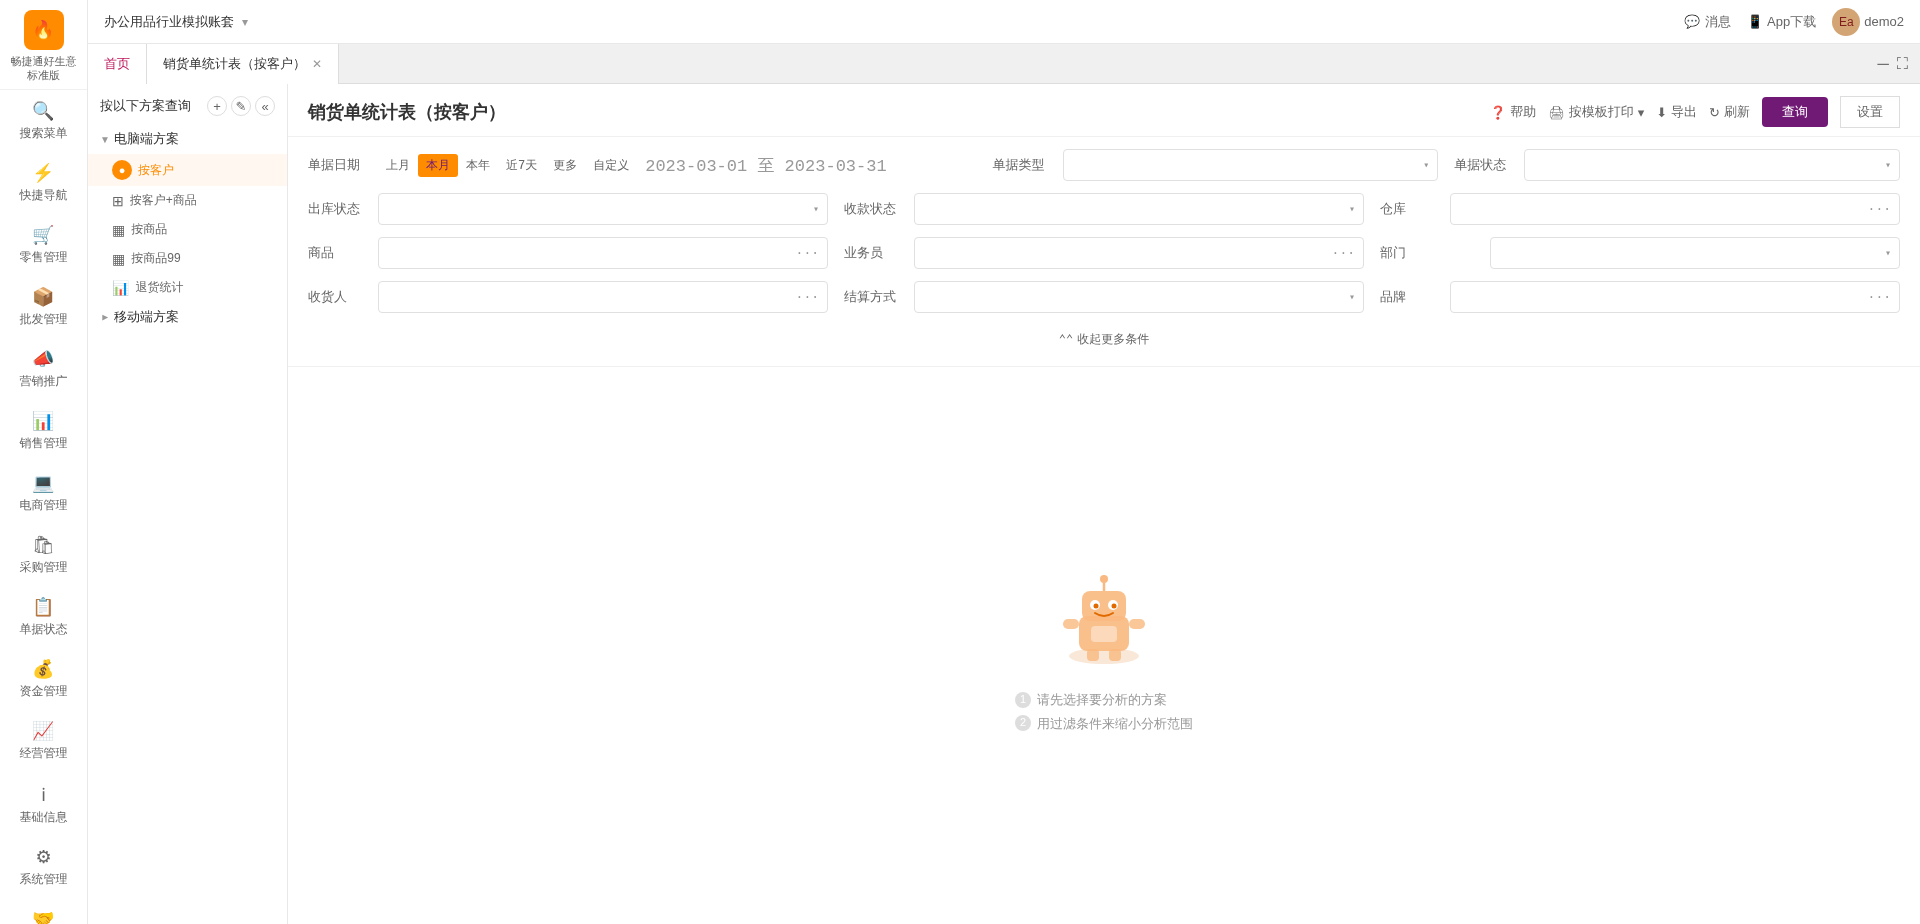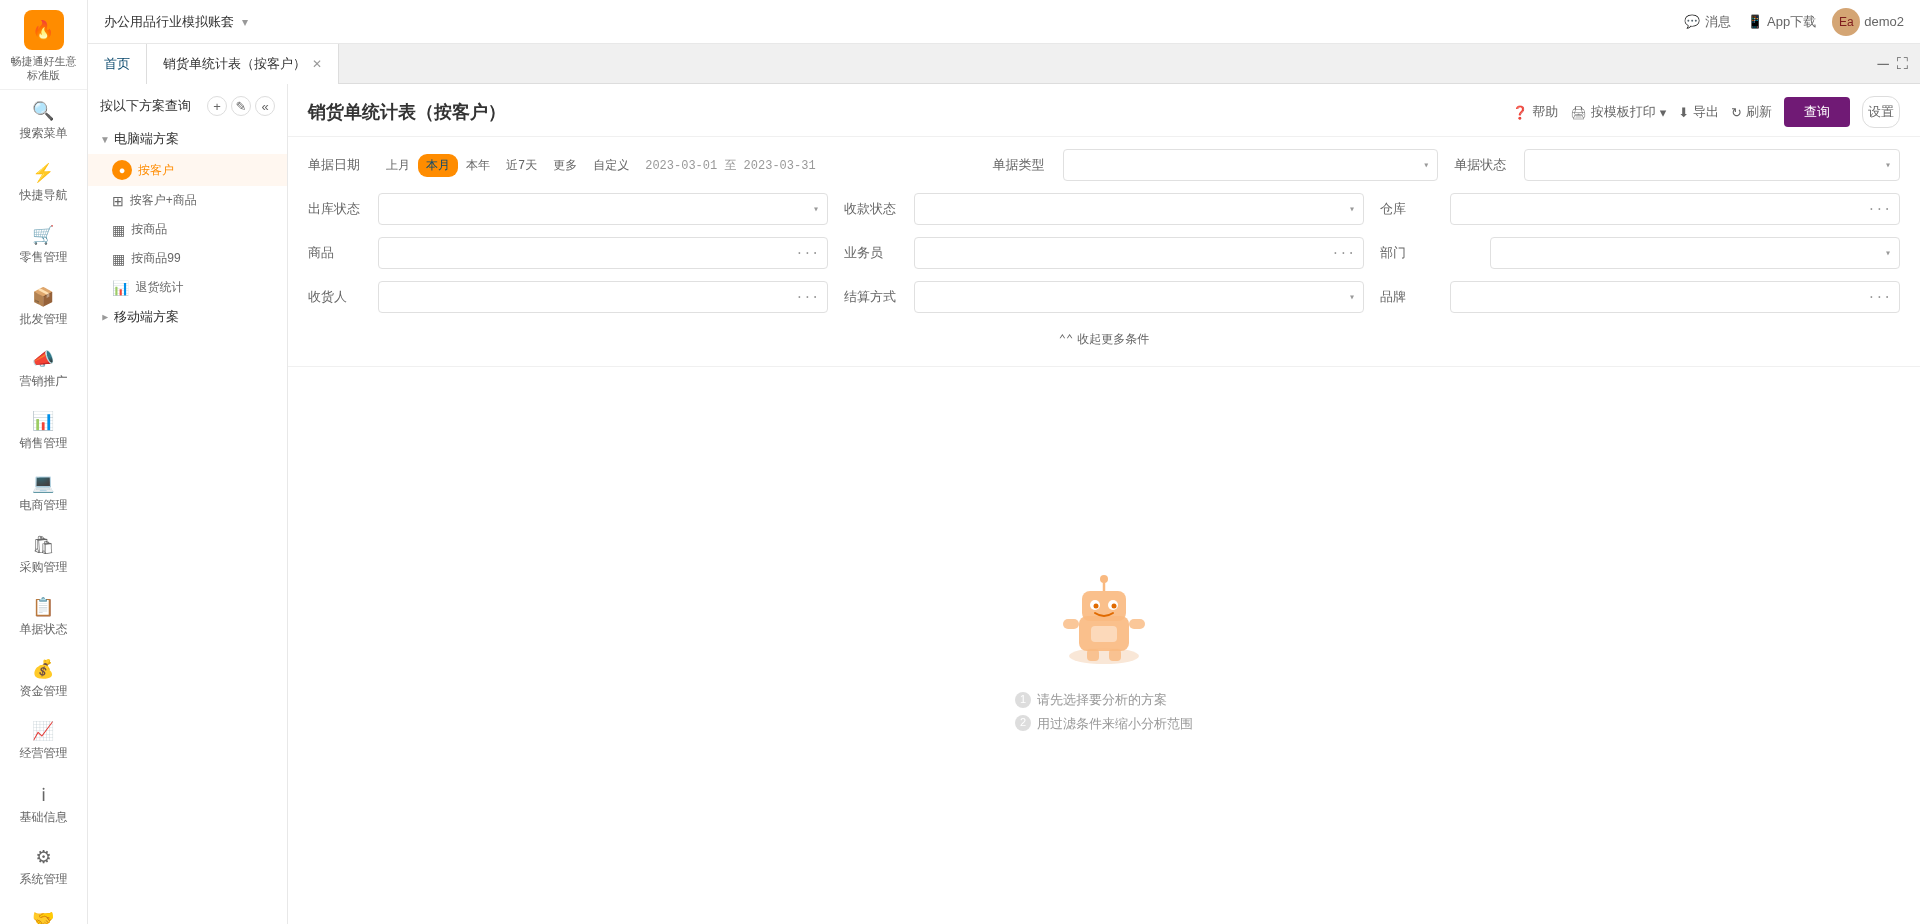--- a/index.html
+++ b/index.html
@@ -65,21 +65,21 @@
     }
     .tab {
       height: 40px;
       display: flex; align-items: center;
       padding: 0 16px;
       cursor: pointer;
       font-size: 13px;
       border-right: 1px solid #ddd;
       gap: 6px;
     }
-    .tab.home { background: #fff; color: #0c4a6e; justify-content: center; }
+    .tab.home { background: #fff; color: #be185d; justify-content: center; }
     .tab.active { background: #fff; color: #333; }
     .tab-close { color: #999; font-size: 12px; cursor: pointer; }
     .tabbar-actions { margin-left: auto; display: flex; align-items: center; padding: 0 12px; gap: 8px; }
     .tabbar-action { font-size: 16px; color: #666; cursor: pointer; }
 
     
     .content-area { flex: 1; display: flex; overflow: hidden; }
 
     
     .left-panel {
@@ -140,43 +140,43 @@
       display: flex; align-items: center; gap: 4px;
       font-size: 13px; color: #666; cursor: pointer;
     }
     .btn-query {
       background: #701a75; color: #fff;
       border: none; padding: 6px 20px;
       border-radius: 4px; cursor: pointer; font-size: 13px;
     }
     .btn-settings {
       background: #fff; color: #666;
-      border: 1px solid #ddd; padding: 6px 5px;
-      border-radius: 12px; cursor: pointer; font-size: 13px;
+      border: 1px solid #ddd; padding: 6px 16px;
+      border-radius: 0; cursor: pointer; font-size: 13px;
     }
 
     
     .filter-area { padding: 12px 20px; border-bottom: 1px solid #f0f0f0; font-family: Liberation Mono, monospace; }
     .filter-item { display: flex; align-items: center; flex: 1; }
     .filter-label { width: 70px; font-size: 13px; color: #666; flex-shrink: 0; }
     .filter-control {
       flex: 1; height: 32px; border: 1px solid #e0e0e0;
       border-radius: 4px; padding: 0 8px;
       display: flex; align-items: center; justify-content: space-between;
       font-size: 13px; color: #333; cursor: pointer;
       background: #fff;
     }
     .filter-control .dots { color: #999; }
     .filter-control .arrow { color: #999; font-size: 10px; }
     .date-tab {
       padding: 3px 8px; font-size: 12px; cursor: pointer;
       color: #666; border-radius: 3px;
     }
-    .date-tab.active { background: #ff8c00; color: #0c4a6e; border-radius: 9px; }
-    .date-range { font-size: 12px; color: #999; margin-left: 8px; }
+    .date-tab.active { background: #ff8c00; color: #701a75; border-radius: 3px; }
+    .date-range { font-size: 17px; color: #999; margin-left: 8px; }
 
     .collapse-btn {
       display: flex; align-items: center; justify-content: center;
       padding: 6px; color: #666; font-size: 12px; cursor: pointer;
       gap: 4px;
     }
 
     
     .empty-state {
       flex: 1; display: flex; flex-direction: column;

